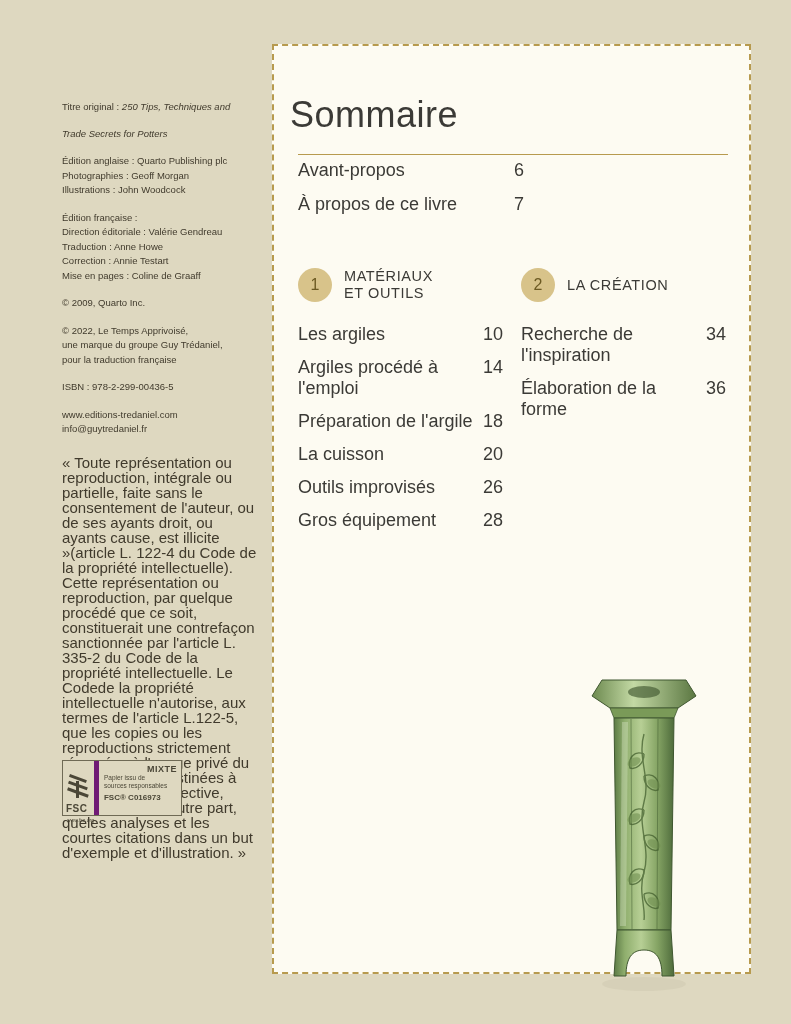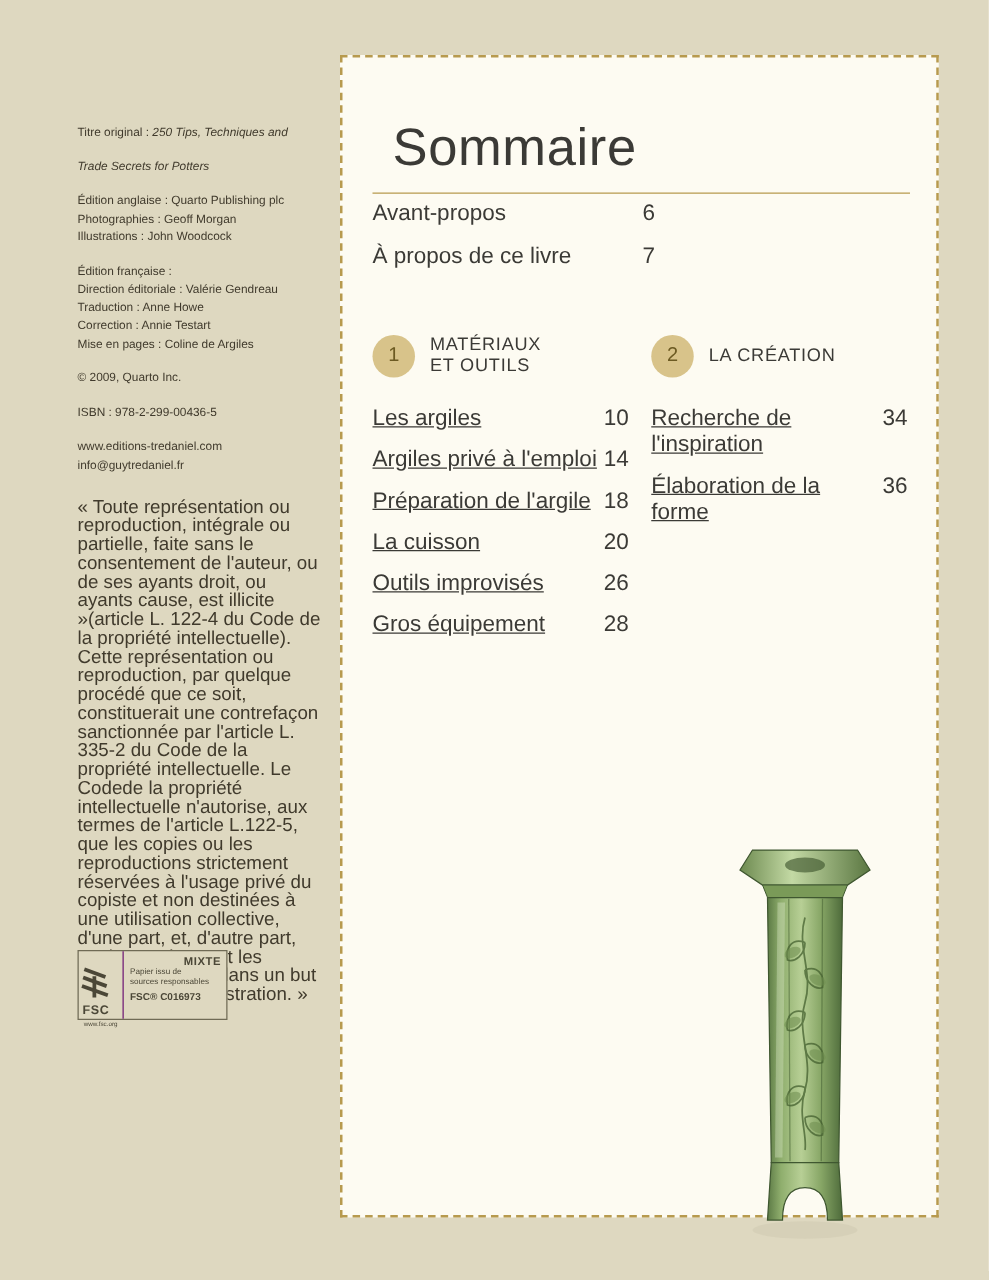--- a/index.html
+++ b/index.html
@@ -42,25 +42,25 @@
     width: 120px;
     height: 56px;
     border: 1px solid #6f6a55;
     background: #ded8c0;
     display: flex;
     align-items: stretch;
     box-sizing: border-box;
   }
   .fsc-mark {
     width: 40px;
-    border-right: 1px solid #701a75;
+    border-right: 5px solid #701a75;
     position: relative;
     display: flex;
     align-items: center;
-    justify-content: flex-start;
+    justify-content: center;
   }
   .fsc-tree {
     position: relative;
     width: 26px;
     height: 34px;
   }
   .fsc-tree .trunk {
     position: absolute;
     left: 11px;
     bottom: 7px;
@@ -123,23 +123,23 @@
     box-sizing: border-box;
   }
   .panel-inner {
     position: relative;
     width: 100%;
     height: 100%;
     padding: 0;
   }
   .sommaire-title {
     position: absolute;
-    left: 40px;
+    left: 16px;
     top: 48px;
-    font-size: 42px;
+    font-size: 36px;
     color: #3b3a36;
     font-weight: normal;
     letter-spacing: 0.5px;
   }
   .rule {
     position: absolute;
     left: 24px;
     top: 108px;
     width: 430px;
     height: 1px;
@@ -185,21 +185,21 @@
     margin-right: 12px;
     flex: 0 0 auto;
   }
   .sec-title {
     font-size: 14.5px;
     letter-spacing: 0.6px;
     color: #3b3a36;
     line-height: 17px;
   }
   .sec-list .toc-row { margin-bottom: 12px; }
-  .sec-list .toc-row .label { flex: 1; text-decoration: underline; }
+  .sec-list .toc-row .label { flex: 1; }
   .sec-list .toc-row .page { width: 30px; }
   
   .vase-green {
     position: absolute;
     left: 300px;
     top: 612px;
     width: 140px;
     height: 340px;
   }
 </style>
@@ -217,27 +217,32 @@
     <div class="line">Édition anglaise : Quarto Publishing plc</div>
     <div class="line">Photographies : Geoff Morgan</div>
     <div class="line">Illustrations : John Woodcock</div>
   </div>
 
   <div class="blk">
     <div class="line">Édition française :</div>
     <div class="line">Direction éditoriale : Valérie Gendreau</div>
     <div class="line">Traduction : Anne Howe</div>
     <div class="line">Correction : Annie Testart</div>
-    <div class="line">Mise en pages : Coline de Argiles</div>
+    <div class="line">Mise en pages : Coline de Graaff</div>
   </div>
 
   <div class="blk">
     <div class="line">© 2009, Quarto Inc.</div>
   </div>
 
+  <div class="blk">
+    <div class="line">© 2022, Le Temps Apprivoisé,</div>
+    <div class="line">une marque du groupe Guy Trédaniel,</div>
+    <div class="line">pour la traduction française</div>
+  </div>
 
   <div class="blk">
     <div class="line">ISBN : 978-2-299-00436-5</div>
   </div>
 
   <div class="blk">
     <div class="line">www.editions-tredaniel.com</div>
     <div class="line">info@guytredaniel.fr</div>
   </div>
 
@@ -287,21 +292,21 @@
           <div>MATÉRIAUX</div>
           <div>ET OUTILS</div>
         </div>
       </div>
       <div class="sec-list">
         <div class="toc-row">
           <span class="label">Les argiles</span>
           <span class="page">10</span>
         </div>
         <div class="toc-row">
-          <span class="label">Argiles privé à l'emploi</span>
+          <span class="label">Argiles procédé à l'emploi</span>
           <span class="page">14</span>
         </div>
         <div class="toc-row">
           <span class="label">Préparation de l'argile</span>
           <span class="page">18</span>
         </div>
         <div class="toc-row">
           <span class="label">La cuisson</span>
           <span class="page">20</span>
         </div>

